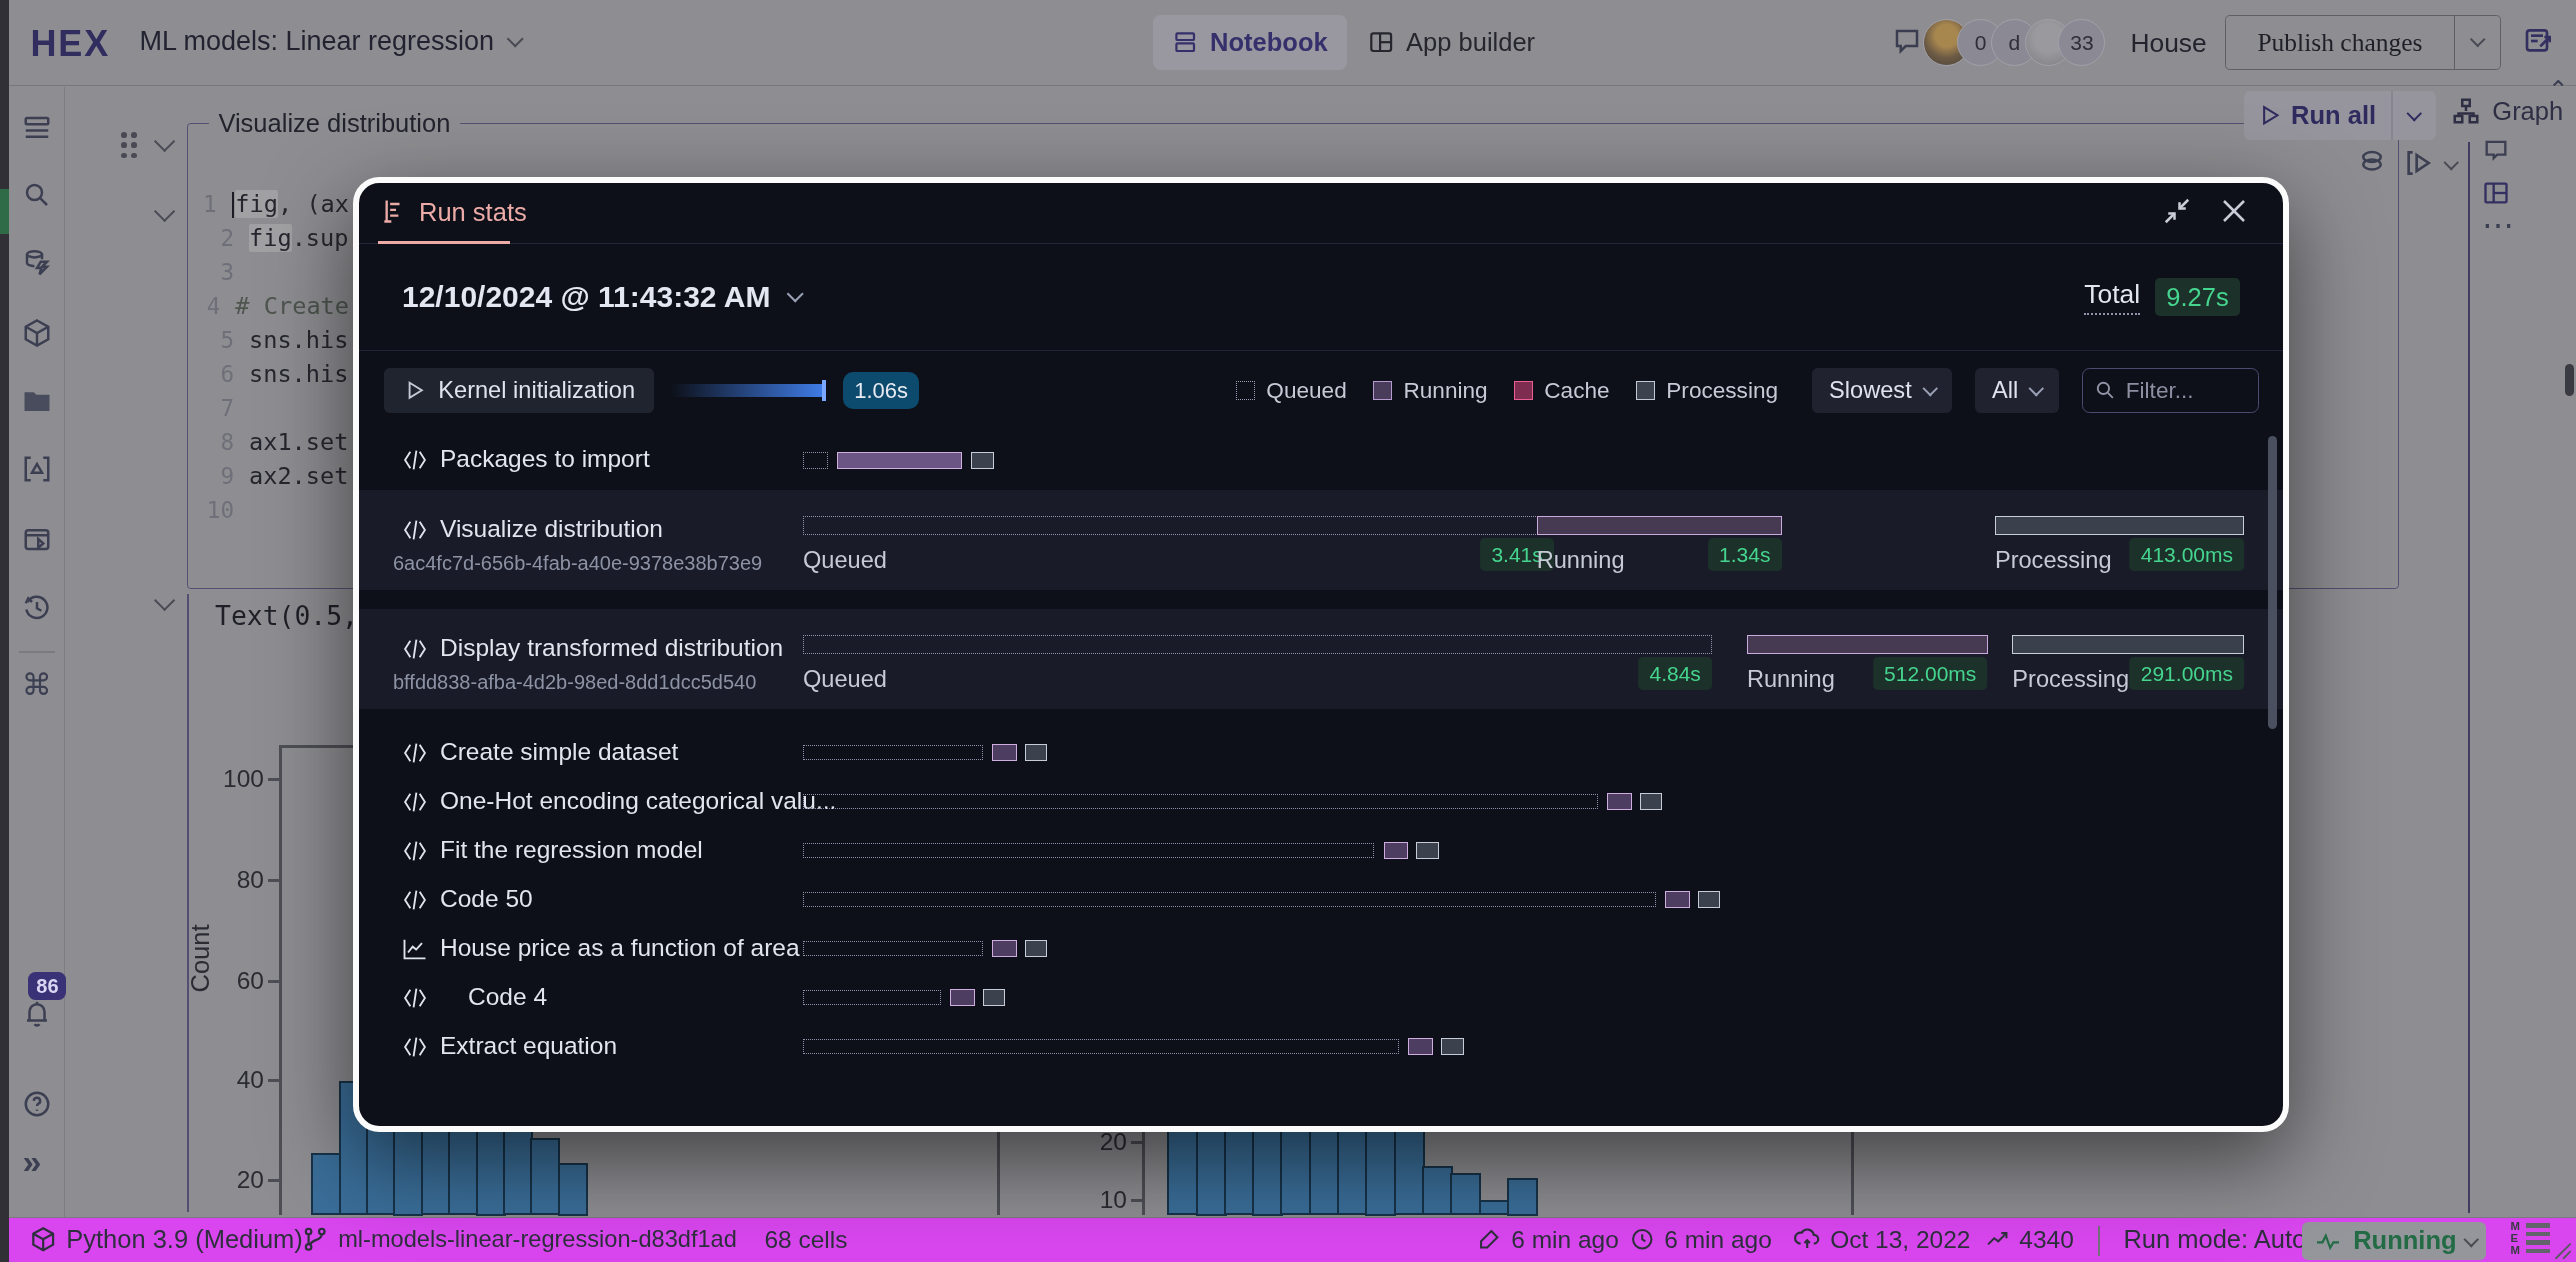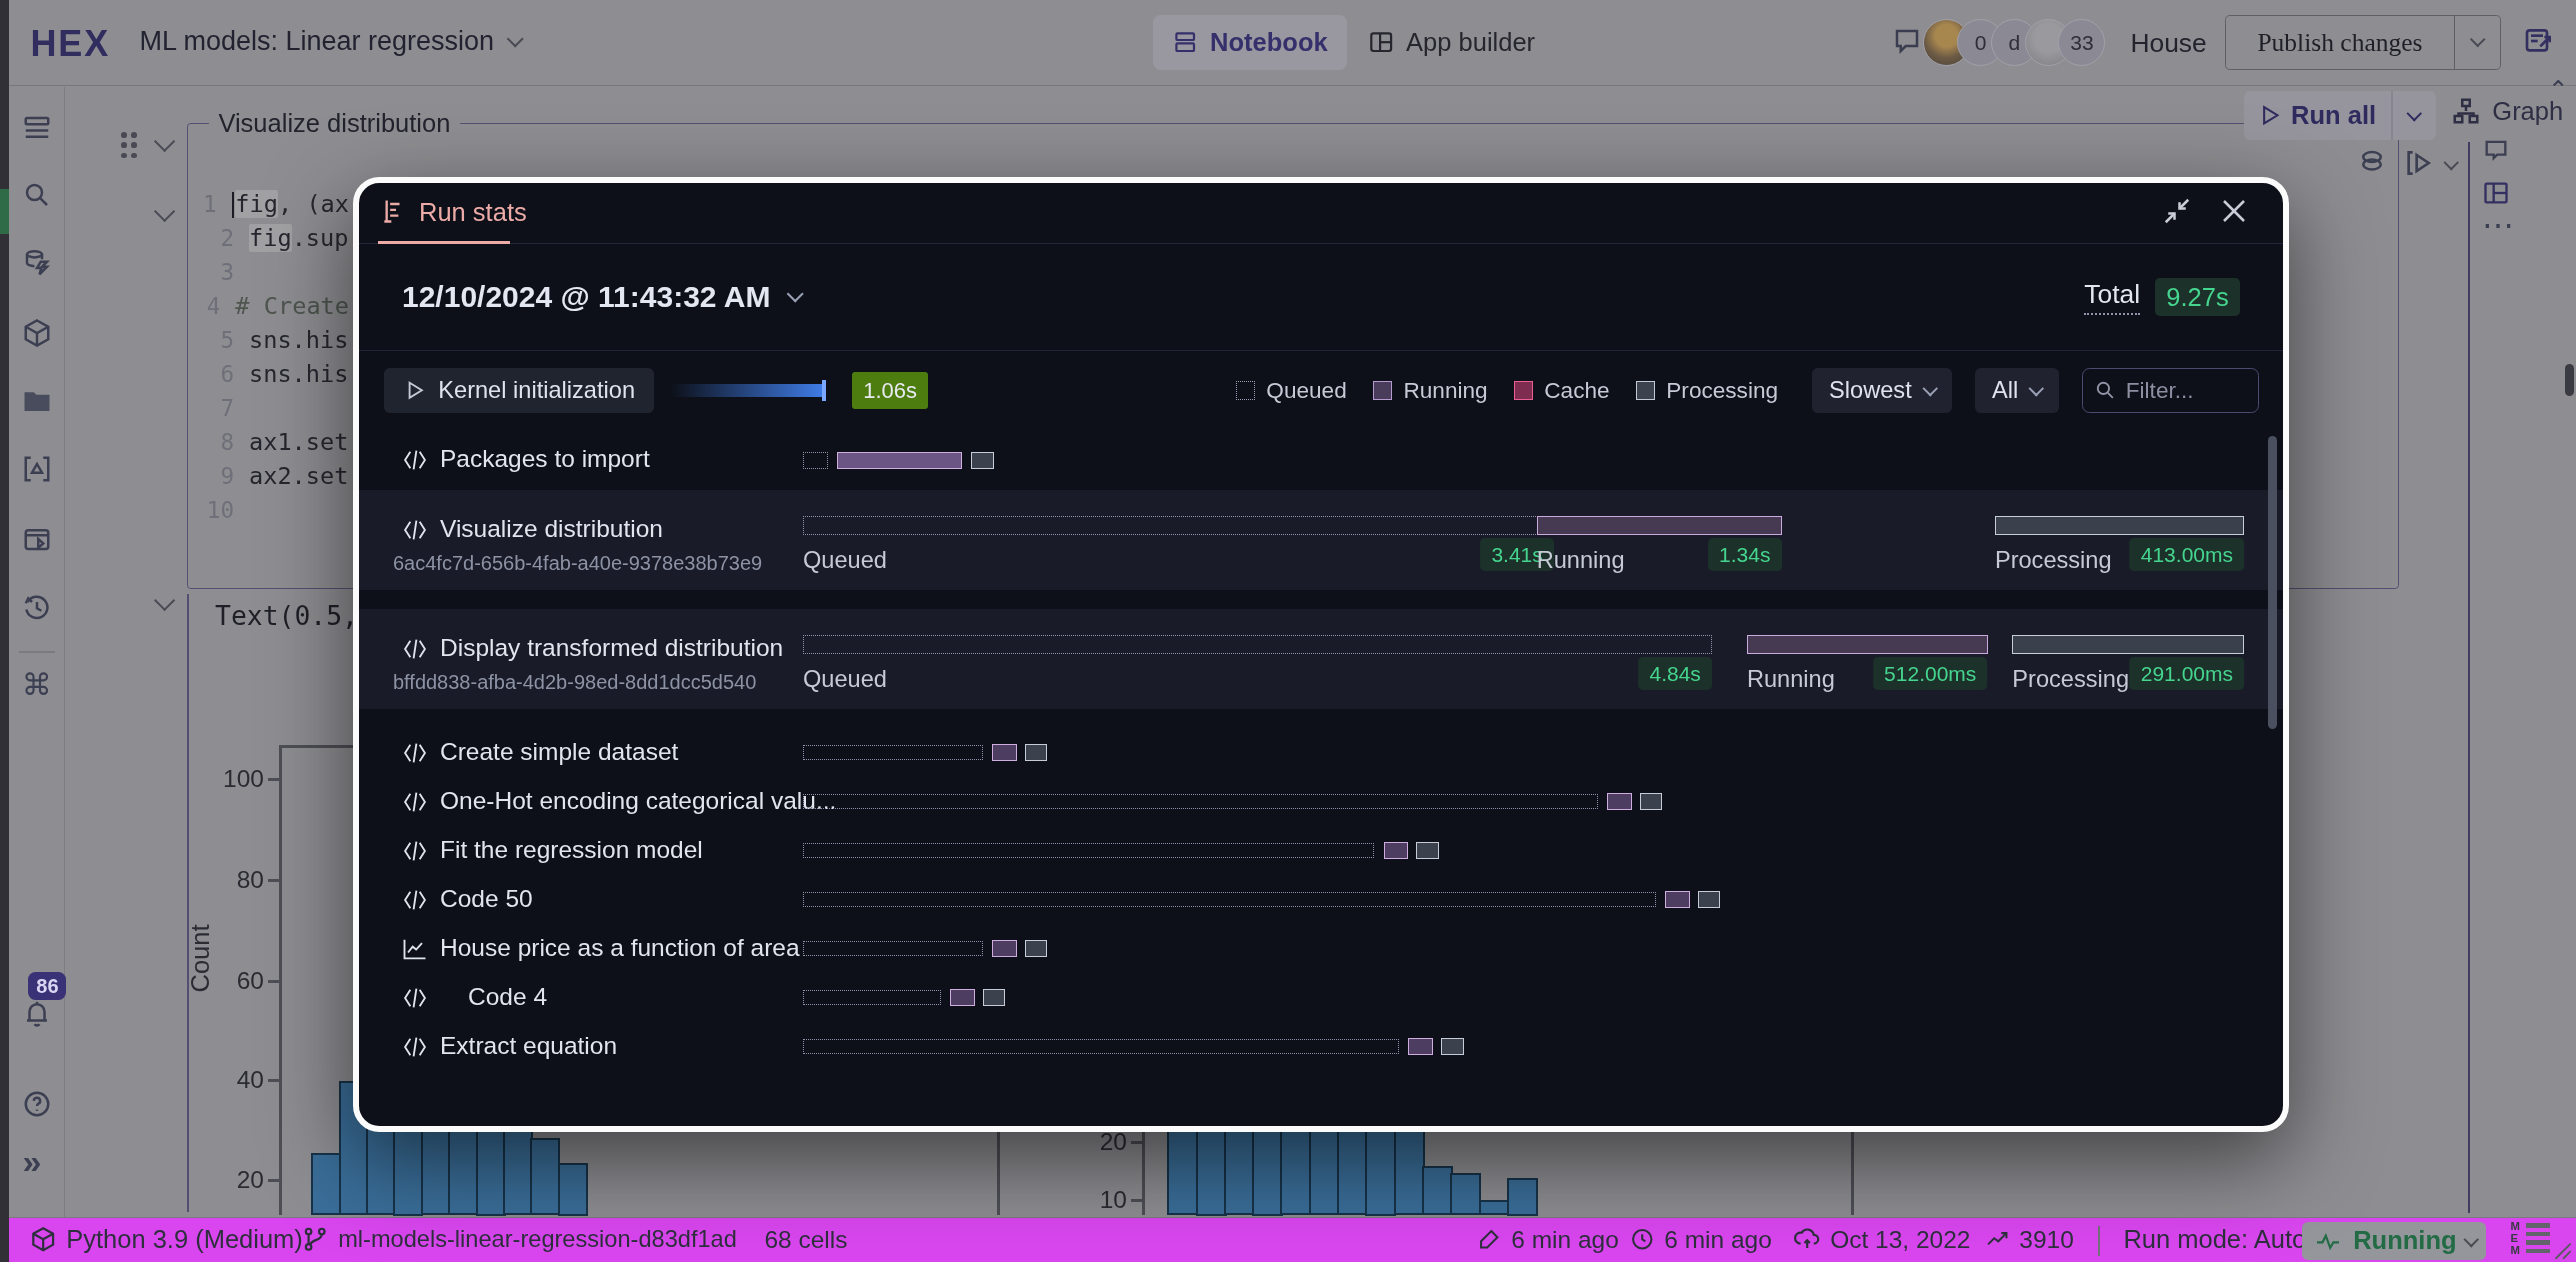--- a/index.html
+++ b/index.html
@@ -101,21 +101,21 @@
   .m-date .chev{border-color:#9aa0b5;width:10.4px;height:10.4px;margin-top:-5.7px;}
   .m-total{margin-left:auto;display:flex;align-items:center;gap:15px;}
   .m-total .lbl{font-size:26.4px;color:#e2e6f0;border-bottom:2.8px dotted #8f94ac;padding-bottom:3.8px;}
   .badge{background:#1c3129;color:#45d58f;font-size:21px;padding:4.7px 11.3px;border-radius:4.7px;white-space:nowrap;}
   .m-total .badge{font-size:25.5px;}
   .m-toolbar{display:flex;align-items:center;height:79px;padding:0 24.5px;}
   .kernel-pill{background:#20242f;border-radius:5.7px;height:45px;display:flex;align-items:center;gap:13.2px;padding:0 19px;
      font-size:23.6px;color:#dfe3ee;}
   .kgrad{width:153px;height:12.3px;margin-left:17px;background:linear-gradient(90deg,rgba(40,80,180,0),#3f7de8);}
   .kcap{width:3.8px;height:21px;background:#7ba8ff;margin-left:-1.9px;}
-  .ktime{margin-left:26px;background:#4d7c0f;color:#e8eaf2;font-size:22px;padding:5.7px 11.3px;border-radius:3px;}
+  .ktime{margin-left:17px;background:#0c4a6e;color:#e8eaf2;font-size:22px;padding:5.7px 11.3px;border-radius:10px;}
   .legendwrap{margin-left:auto;display:flex;align-items:center;gap:26.4px;margin-right:34px;}
   .leg{display:flex;align-items:center;gap:11.3px;font-size:22.6px;color:#c6cad6;}
   .leg .sq{width:19px;height:19px;box-sizing:border-box;}
   .sq-queued{border:1.9px dotted #9aa0b5;}
   .sq-running{border:1.9px solid #b79ad0;background:#4a3d5c;}
   .sq-cache{border:1.9px solid #ea5e92;background:#7e2c50;}
   .sq-processing{border:1.9px solid #c3cad6;background:#3c434f;}
   .pill{background:#20232f;border-radius:5.7px;height:45px;display:flex;align-items:center;gap:13.2px;padding:0 17px;
      font-size:23.6px;color:#dfe3ee;margin-right:22.6px;}
   .pill .chev{width:8.5px;height:8.5px;border-color:#9aa0b5;margin-top:-3.8px;}
@@ -428,21 +428,21 @@
           <path d="M6 16a5 5 0 1 1 1-9.9A6 6 0 0 1 18 8a4 4 0 0 1 0 8"></path>
           <path d="M12 20v-7M9.5 15.5L12 13l2.5 2.5"></path>
         </svg>
       <span>Oct 13, 2022</span>
     </div>
     <div class="sb-item" style="left:1976px">
       <svg width="24.5" height="24.5" viewBox="0 0 24 24" fill="none" stroke="#2e2f3d" stroke-width="2">
           <path d="M3 17l6-6 4 3 8-8"></path>
           <path d="M16 6h5v5"></path>
         </svg>
-      <span>3910</span>
+      <span>4340</span>
     </div>
     <div class="abs" style="left:2089px;top:7.5px;width:1.9px;height:30px;background:#72727a;"></div>
     <div class="sb-item" style="left:2114px">
       <span style="font-size:25.5px">Run mode: Auto</span>
     </div>
     <div class="abs run-pill">
       <svg width="32" height="26.4" viewBox="0 0 24 24" fill="none" stroke="#226b45" stroke-width="2">
           <path d="M2 13h5l3-6 4 11 3-5h5"></path>
         </svg>
       <span class="lbl">Running</span>

